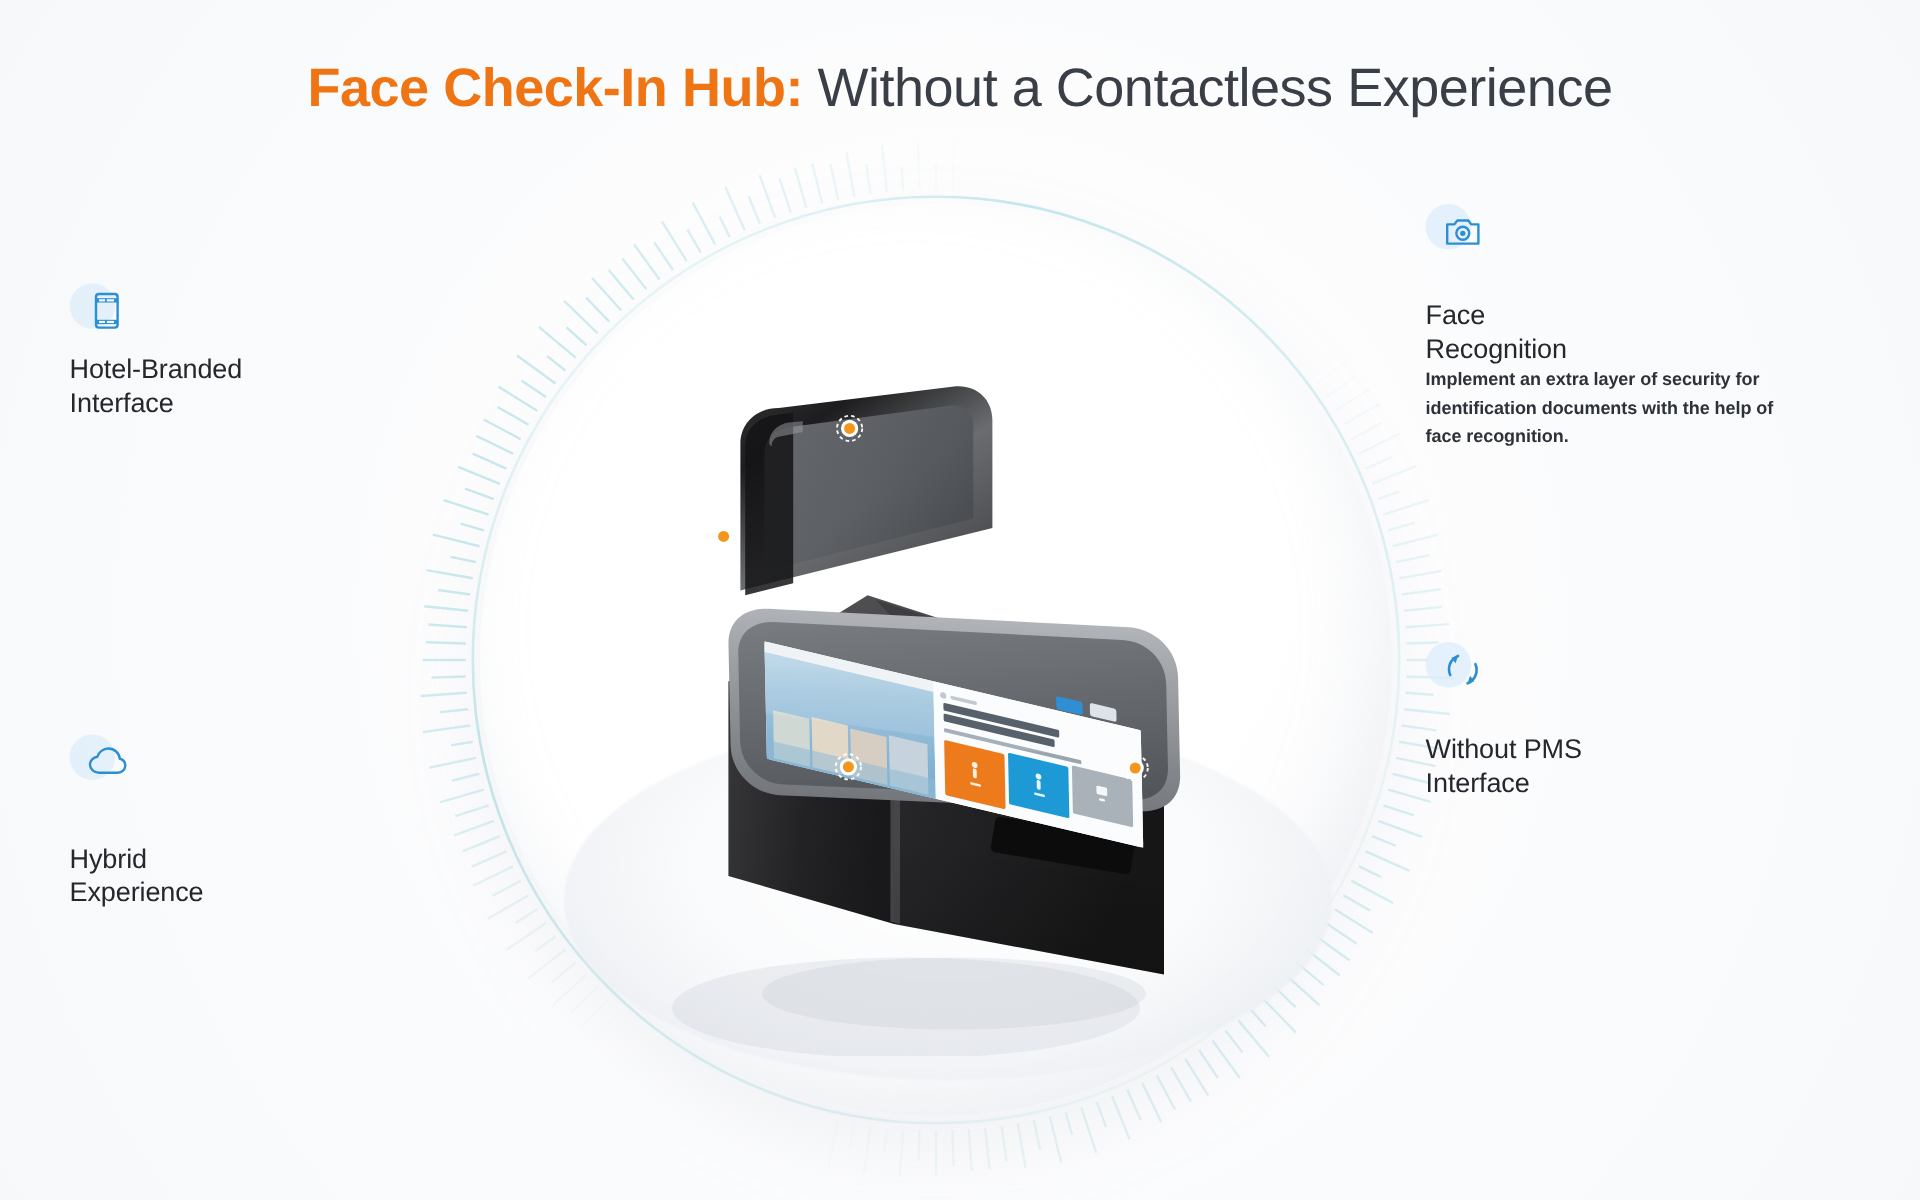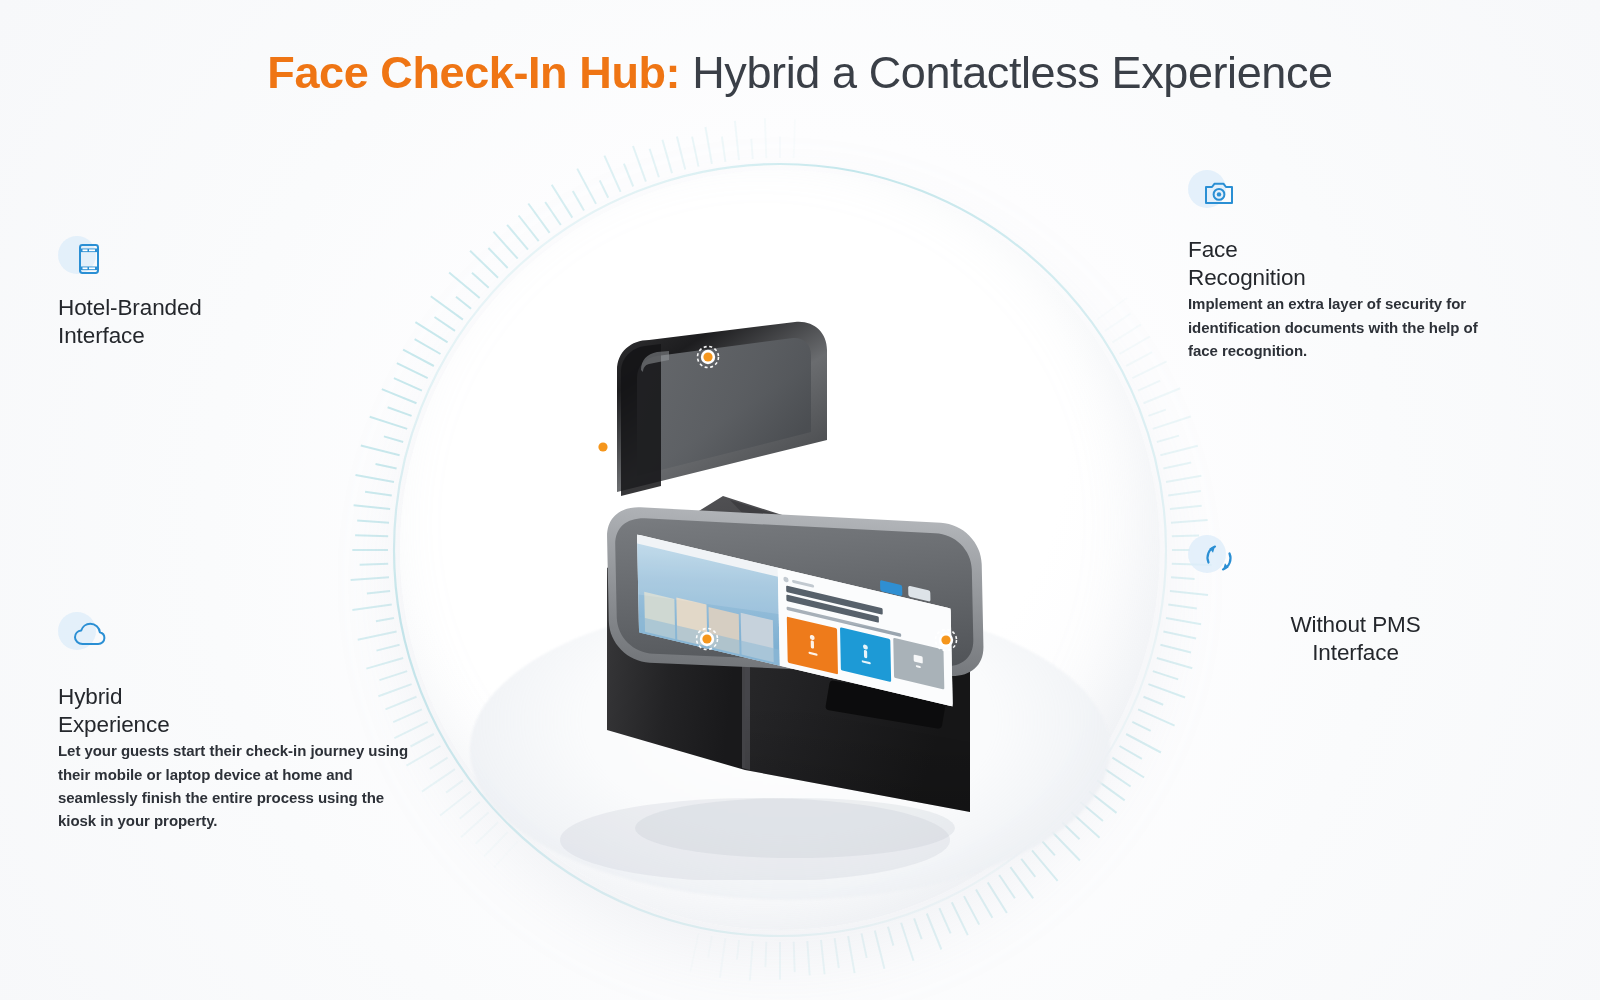--- a/index.html
+++ b/index.html
@@ -89,25 +89,25 @@
     font-size: 15px;
     font-weight: 700;
     color: #2d3138;
     line-height: 1.56;
     letter-spacing: -0.05px;
   }
 
   #feat-hotel    { left: 58px;  top: 234px; width: 330px; }
   #feat-hotel   .f-title { margin-top: 4px; }
   #feat-hybrid   { left: 58px;  top: 610px; width: 355px; }
-  #feat-hybrid  .f-title { margin-top: 17px; }
+  #feat-hybrid  .f-title { margin-top: 36px; }
   #feat-face     { left: 1188px; top: 168px; width: 300px; }
-  #feat-face    .f-title { margin-top: 12px; }
+  #feat-face    .f-title { margin-top: 25px; }
   #feat-pms      { left: 1188px; top: 533px; width: 335px; }
-  #feat-pms     .f-title { margin-top: 22px; text-align: center; }
+  #feat-pms     .f-title { margin-top: 22px; }
 
   
   #connectors { position: absolute; inset: 0; }
 
   
   #device { position: absolute; left: 545px; top: 300px; width: 520px; height: 580px; }
 </style>
 </head>
 <body>
 
@@ -279,21 +279,21 @@
           <line x1="1171.8" y1="536.3" x2="1199.0" y2="535.4" stroke="#9fd9e0" stroke-width="2" opacity="0.29"></line>
         </g>
       <circle cx="780" cy="550" r="386" fill="none" stroke="url(#arcgrad)" stroke-width="2.2" opacity="0.75"></circle>
       <circle cx="780" cy="550" r="372" fill="none" stroke="url(#arcgrad)" stroke-width="1.2" opacity="0.4"></circle>
     </svg>
     <div class="big-circle"></div>
     <div class="plate-shadow"></div>
   </div>
 
   <div class="title">
-    <span class="t-orange">Face Check-In Hub:</span><span class="t-dark"> Hybrid a Contactless Experience</span>
+    <span class="t-orange">Face Check-In Hub:</span><span class="t-dark"> Without a Contactless Experience</span>
   </div>
 
   <svg id="connectors">
     <g fill="none" stroke="#f0971c" stroke-width="2.1" stroke-linecap="round" stroke-linejoin="round">
       <path d="M264,336 L404,336 L603,447"></path>
       <path d="M708,357 L1027,245 L1145,243"></path>
       <path d="M270,714 L530,714 L707,639"></path>
       <path d="M946,640 L1060,604 L1153,602"></path>
     </g>
     <g fill="#f5a01d">
@@ -482,21 +482,20 @@
 
   <div class="feature" id="feat-hybrid">
     <div class="icon-wrap">
       <div class="icon-blob"></div>
       <svg class="icon-glyph" viewBox="0 0 34 34">
         <path d="M10.5,26 C6.4,26 3,23 3,19.2 C3,15.8 5.7,13 9.2,12.6 C10.3,8.6 14,5.8 18.3,5.8 C23.3,5.8 27.4,9.5 27.9,14.3 C30.5,15 32.4,17.3 32.4,20 C32.4,23.3 29.6,26 26.2,26 Z" fill="none" stroke="#2a8fd4" stroke-width="2" stroke-linejoin="round"></path>
       </svg>
     </div>
     <div class="f-title">Hybrid
 Experience</div>
-    <div class="f-body">Let your guests start their check-in journey using their mobile or laptop device at home and seamlessly finish the entire process using the kiosk in your property.</div>
   </div>
 
   <div class="feature" id="feat-face">
     <div class="icon-wrap">
       <div class="icon-blob"></div>
       <svg class="icon-glyph" viewBox="0 0 34 34">
         <path d="M4,11 h6 l2.4,-3.2 h9.2 L24,11 h6 v16 H4 Z" fill="none" stroke="#2a8fd4" stroke-width="2" stroke-linejoin="round"></path>
         <circle cx="17" cy="18.4" r="5.4" fill="none" stroke="#2a8fd4" stroke-width="2"></circle>
         <circle cx="17" cy="18.4" r="2.2" fill="#2a8fd4"></circle>
       </svg>

